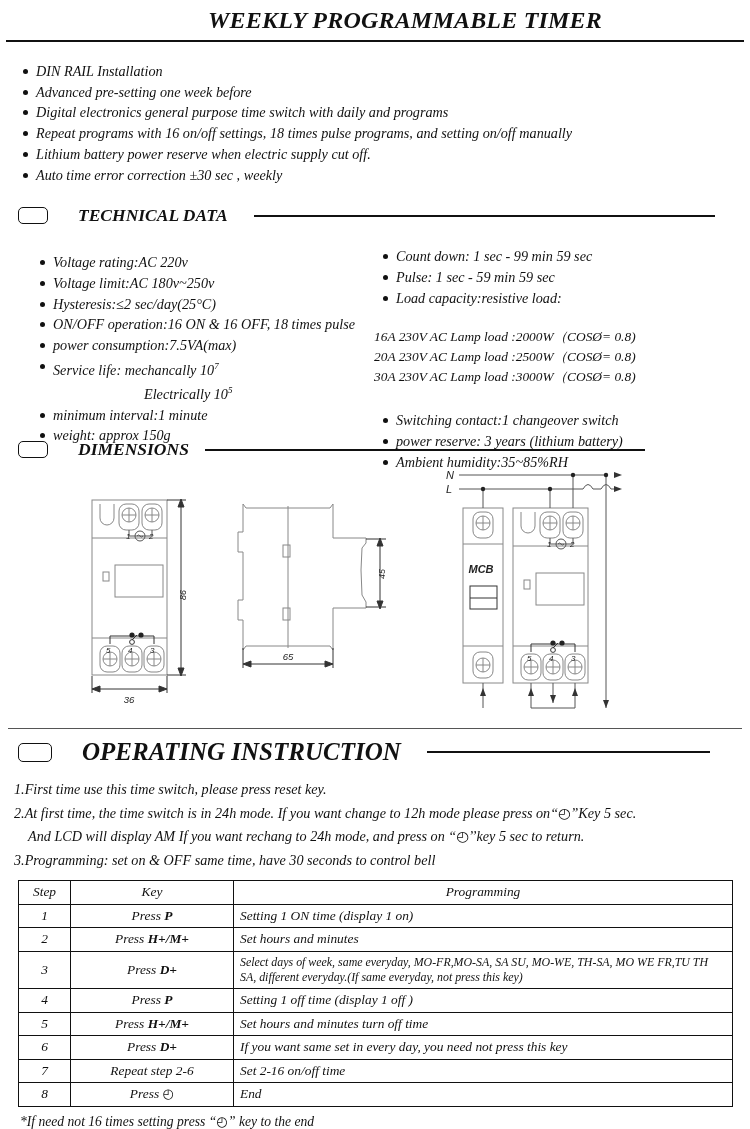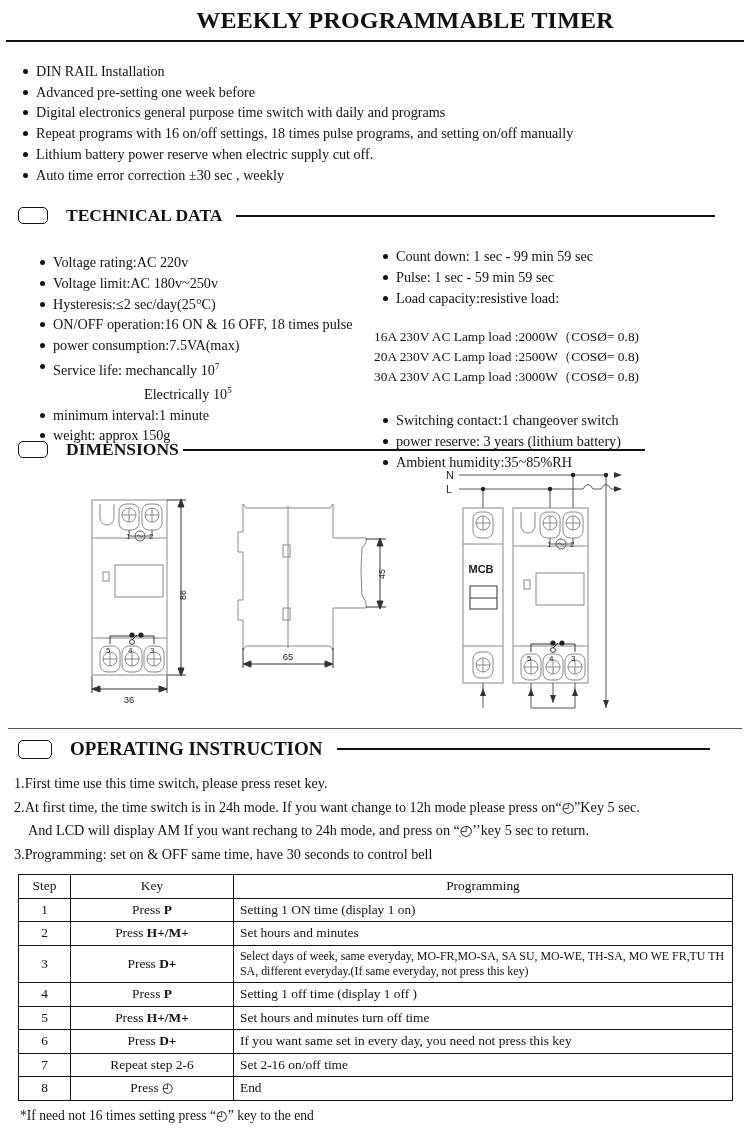--- a/index.html
+++ b/index.html
@@ -5,21 +5,21 @@
   * { box-sizing: border-box; }
   html, body { margin: 0; padding: 0; }
   body {
     width: 750px; height: 1129px;
     background: #ffffff;
     font-family: "Liberation Serif", "DejaVu Serif", serif;
     color: #111111;
     position: relative;
     overflow: hidden;
   }
-  .page { position: relative; width: 750px; height: 1013px; }
+  .page { position: relative; width: 750px; height: 1013px; font-style: italic; }
 
   
   .title {
     text-align: center;
     font-size: 24px;
     font-weight: bold;
     letter-spacing: 0.2px;
     padding: 7px 0 2px 60px;
   }
   .title-rule {
@@ -44,21 +44,21 @@
   }
   li.nobullet { padding-left: 17px; }
   li.nobullet::before { display: none; }
 
   .features { margin: 5px 0 0 17px; }
   .features li { line-height: 20.8px; font-size: 14.3px; }
 
   
   .sec-head {
     display: flex; align-items: center;
-    gap: 4px; margin: 2px 0 0 0;
+    gap: 16px; margin: 2px 0 0 0;
   }
   .sec-box {
     width: 30px; height: 17px;
     border: 1.6px solid #111; border-radius: 5px;
     margin-left: 18px; flex: none;
   }
   .sec-title {
     font-size: 17.5px; font-weight: bold;
     margin-left: 14px; white-space: nowrap;
   }
@@ -80,21 +80,21 @@
   
   .dims-area { position: relative; height: 272px; }
   .dims-sep {
     position: absolute; left: 8px; right: 8px; top: 268px;
     height: 0; border-top: 1.6px solid #555;
   }
   svg.draw { position: absolute; left: 0; top: 0; }
 
   
   .ops { margin-top: 6px; }
-  .ops .sec-title { font-size: 19px; }
+  .ops .sec-title { font-size: 25px; }
   .ops-list {
     margin: 12px 0 0 14px;
     font-size: 14.2px; line-height: 23.5px;
   }
   .ops-list div { white-space: nowrap; }
   .ops-ind { padding-left: 14px; }
 
   
   table.prog {
     border-collapse: collapse;

